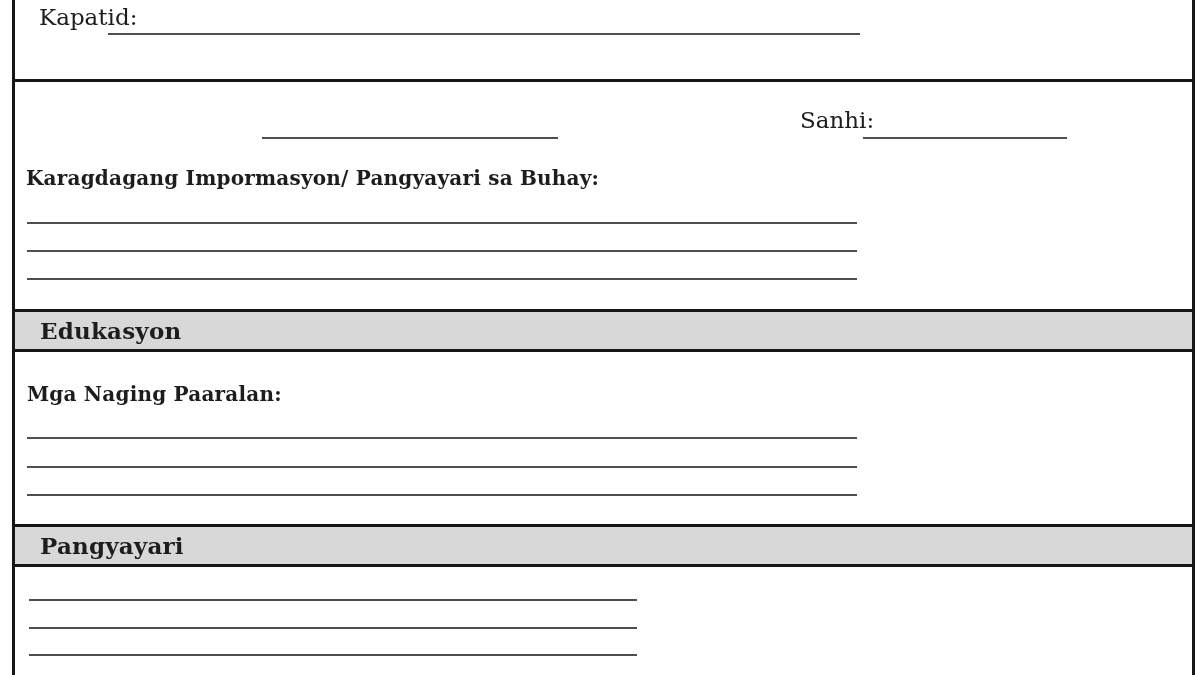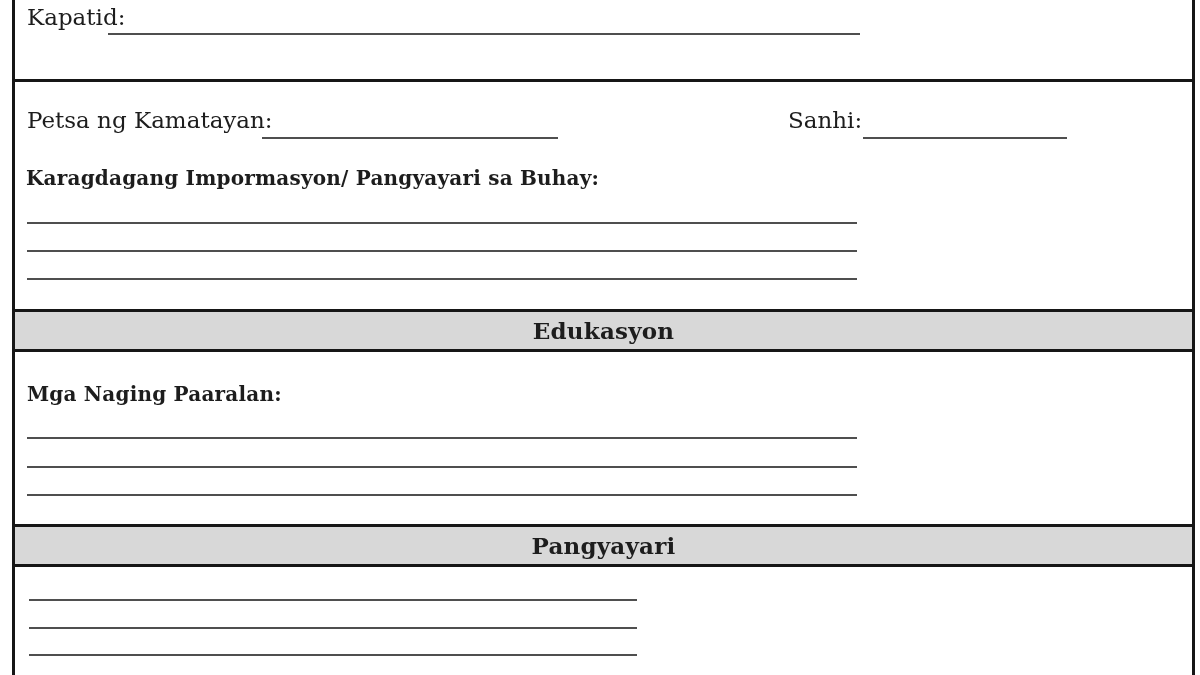--- a/index.html
+++ b/index.html
@@ -10,46 +10,46 @@
     color:#1d1d1d;
     position:relative;
   }
   .sheet{position:absolute;inset:0;background:#ffffff;}
   .doc-table{
     position:absolute;left:12px;top:0;width:1183px;height:675px;
     box-sizing:border-box;
     border:0 solid #161616;border-left-width:3px;border-right-width:3px;
   }
   .abs{position:absolute;}
-  .label{font-size:23px;white-space:nowrap;}
+  .label{font-size:23px;white-space:nowrap;margin-left:12px;}
   .heading{font-size:20px;font-weight:bold;white-space:nowrap;letter-spacing:0.2px;}
   .blank{height:0;border-top:2px solid #4f4f4f;}
   .divider{left:0;width:100%;height:3px;background:#161616;}
   .section-bar{
     left:0;width:100%;height:43px;box-sizing:border-box;
     background:#d8d8d8;
     border-top:3px solid #161616;border-bottom:3px solid #161616;
-    text-align:center;
+    text-align:left;
+    padding-left:25px;
   }
   .section-bar .bar-title{
     display:block;line-height:37px;font-weight:bold;font-size:23px;letter-spacing:0.2px;
   }
 </style>
 </head>
 <body>
 
 <div class="sheet">
   <div class="doc-table">
 
     <div class="abs label" style="left:12px;top:4px;">Kapatid:</div>
     <div class="abs blank" style="left:93px;top:33px;width:752px;"></div>
 
     <div class="abs divider" style="top:79px;"></div>
 
-    <div class="abs label" style="left:12px;top:107px;">Petsa ng Kamatayan:</div>
     <div class="abs blank" style="left:247px;top:137px;width:296px;"></div>
     <div class="abs label" style="left:773px;top:107px;text-align:center;">Sanhi:</div>
     <div class="abs blank" style="left:848px;top:137px;width:204px;"></div>
 
     <div class="abs heading" style="left:11px;top:166px;">Karagdagang Impormasyon/ Pangyayari sa Buhay:</div>
     <div class="abs blank" style="left:12px;top:222px;width:830px;"></div>
     <div class="abs blank" style="left:12px;top:250px;width:830px;"></div>
     <div class="abs blank" style="left:12px;top:278px;width:830px;"></div>
 
     <div class="abs section-bar" style="top:309px;">

